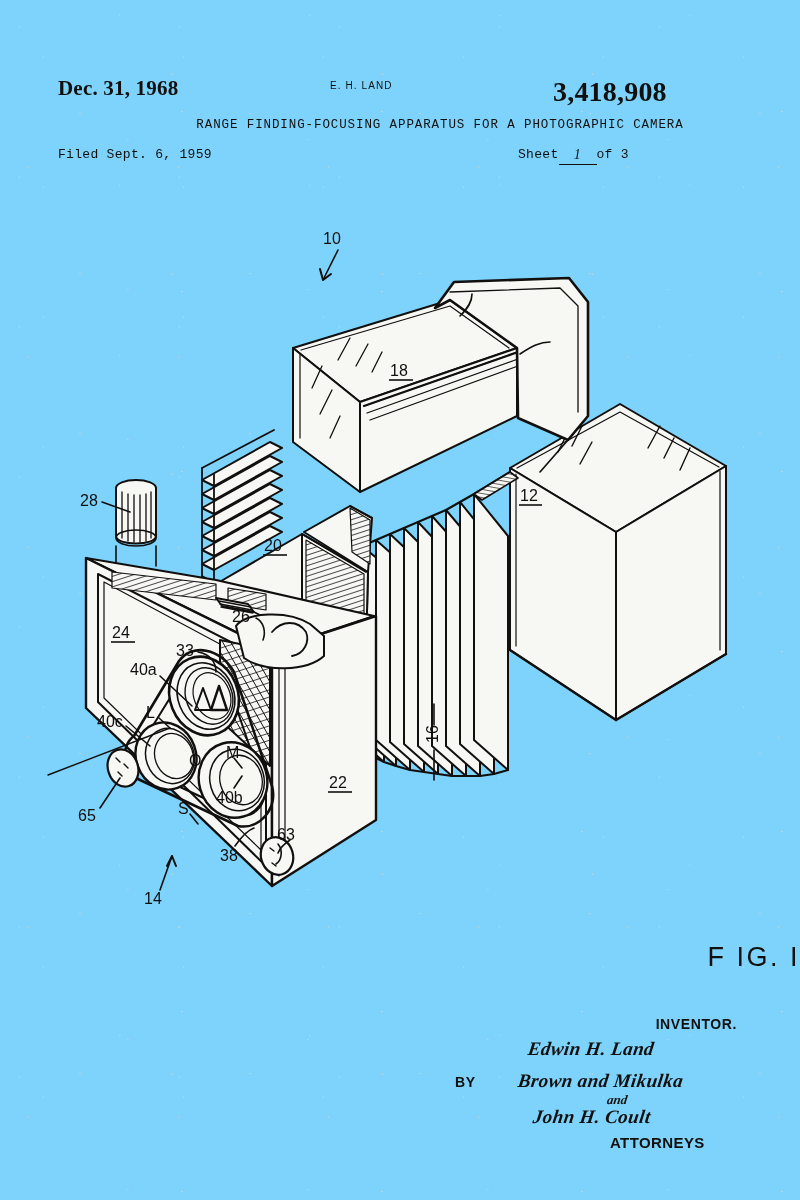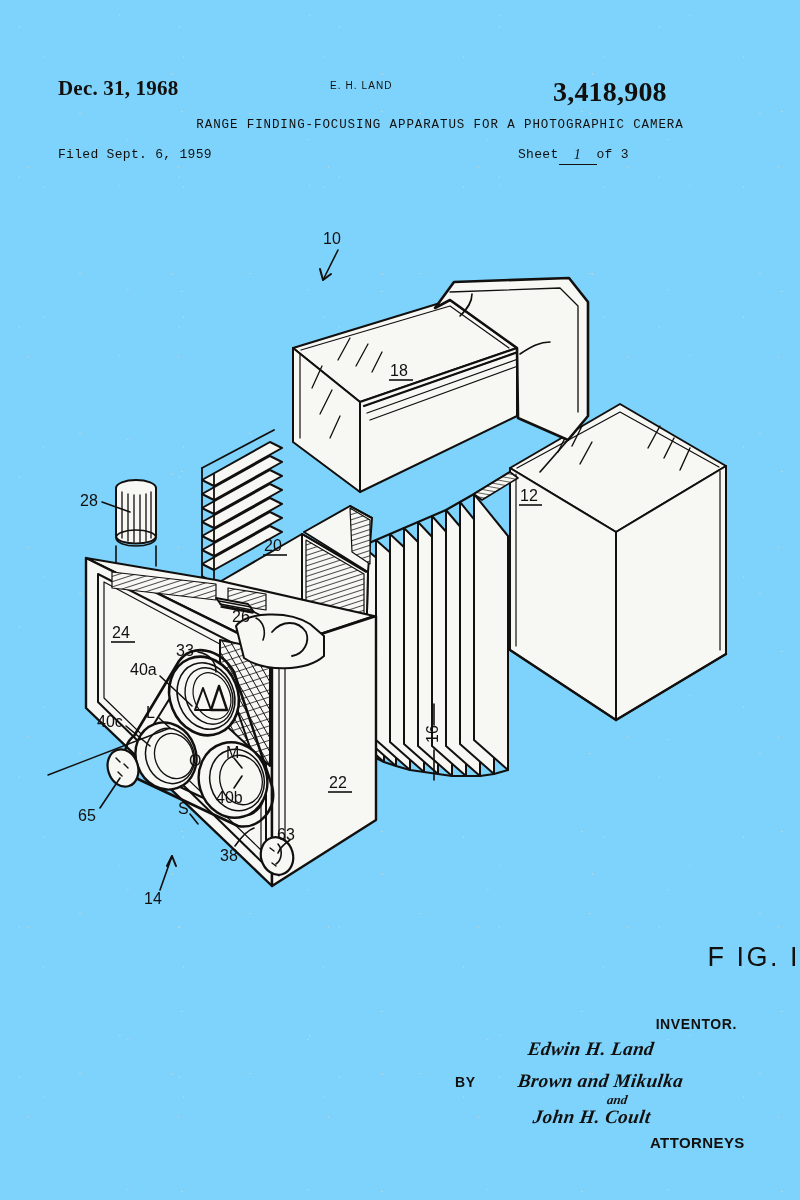--- a/index.html
+++ b/index.html
@@ -128,21 +128,21 @@
   .sig-firm2 {
     position:absolute; left:78px; top:90px;
     font-family:"Liberation Serif", serif;
     font-style:italic; font-weight:700; font-size:19px;
     letter-spacing:.4px;
     transform: skewX(-8deg);
   }
   .sig-attorneys {
     position:absolute; left:155px; top:118px;
     font-family:"Liberation Sans", sans-serif;
-    font-weight:700; font-size:15px; letter-spacing:.4px;margin-left:40px;
+    font-weight:700; font-size:15px; letter-spacing:.4px;
   }
 
   
   .ref {
     font-family:"Liberation Sans", sans-serif;
     font-size:16px;
     fill:#12100e;
   }
 </style>
 </head>

